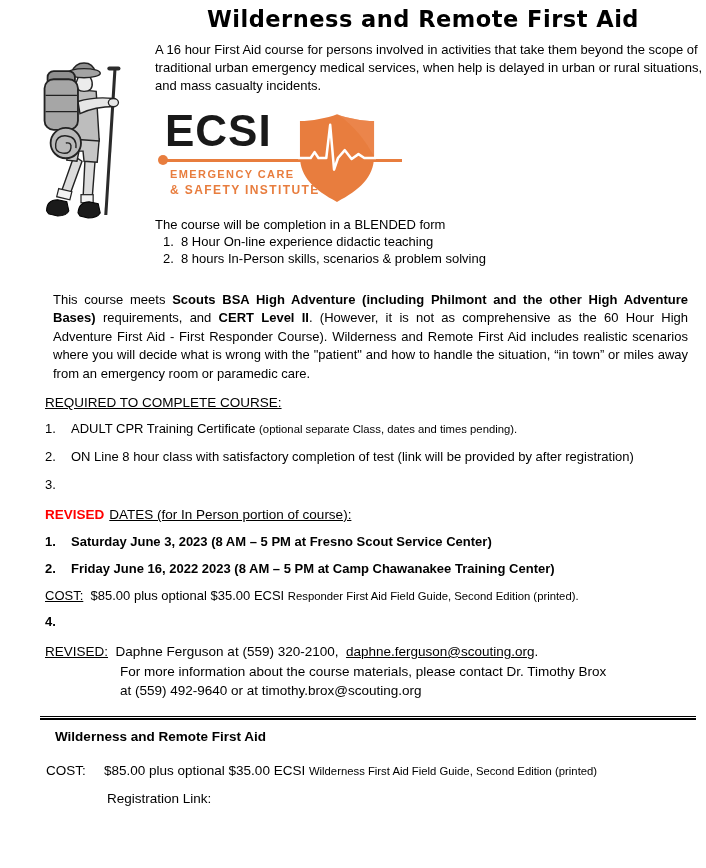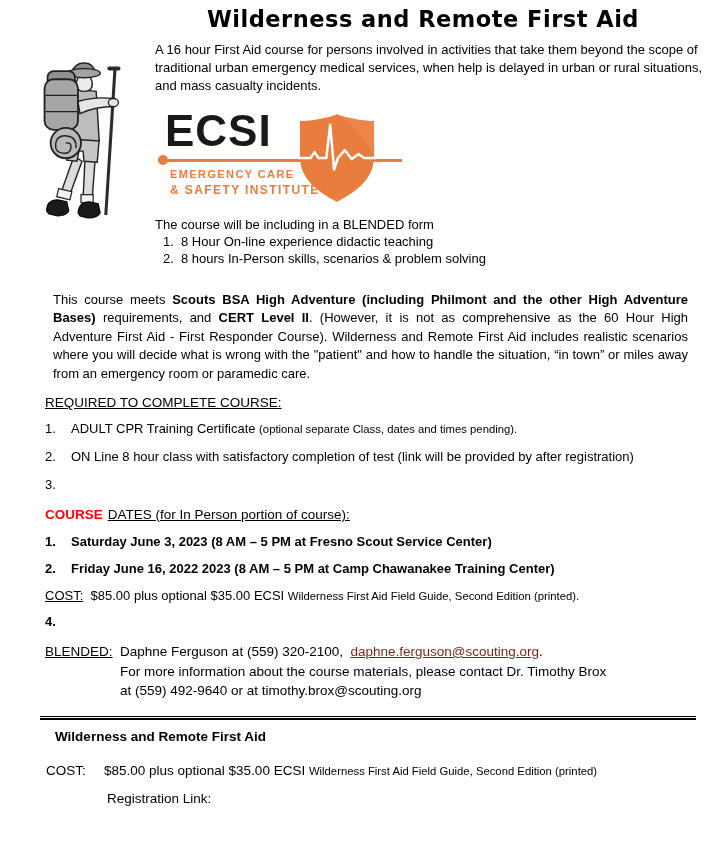--- a/index.html
+++ b/index.html
@@ -50,21 +50,21 @@
   .revised-line { margin-top:13px; font-size:13.5px; }
   .revised-word { color:#FF0000; font-weight:bold; margin-right:5px; }
   .revised-rest { text-decoration:underline; }
   .daterow { display:flex; margin-top:12px; font-weight:bold; }
   .daterow .n { width:26px; flex:none; }
   .cost-line { margin-top:12px; }
   .u { text-decoration:underline; }
   .item4 { margin-top:11px; font-weight:bold; }
   .contact { margin-top:13px; font-size:13.5px; line-height:1.45; }
   .contact-cont { margin-left:75px; }
-  a.link { color:#7f1d1d; text-decoration:underline; cursor:pointer; }
+  a.link { color:#000000; text-decoration:underline; cursor:pointer; }
 
   
   .sep { margin:15px 10px 0 40px; border-top:1.5px solid #000; border-bottom:2.5px solid #000; height:4px; }
 
   
   .sec2-h { margin:9px 0 0 55px; font-size:13.5px; font-weight:bold; }
   .cost2 { display:flex; margin:19px 0 0 46px; font-size:13.5px; }
   .cost2 .lbl { width:58px; flex:none; }
   .reg-label { margin:13px 0 0 107px; font-size:13.5px; }
 </style>
@@ -122,21 +122,21 @@
         <div class="logo-tag1">EMERGENCY CARE</div>
         <div class="logo-tag2">&amp; SAFETY INSTITUTE</div>
         <svg class="logo-shield" viewBox="0 0 80 92" aria-hidden="true">
           <path d="M40,1 C50,5 66,8 78,8 L78,44 C78,66 63,79 40,91 C17,79 2,66 2,44 L2,8 C14,8 30,5 40,1 Z" fill="#E87D3E"></path>
           <path d="M40,1 C50,5 66,8 78,8 L78,44 C70,30 58,12 40,1 Z" fill="#EC8D55" opacity="0.55"></path>
           <polyline points="0,46 13,46 17,40 21,46 29,46 33,12 37,58 41,46 48,38 55,47 62,42 68,46 80,46" stroke="#ffffff" stroke-width="2.6" fill="none" stroke-linejoin="round" stroke-linecap="round"></polyline>
         </svg>
       </div>
 
       <div class="blended">
-        <div>The course will be including in a BLENDED form</div>
+        <div>The course will be completion in a BLENDED form</div>
         <div class="blended-row">
           <span class="n">1.</span>
           <span>8 Hour On-line experience didactic teaching</span>
         </div>
         <div class="blended-row">
           <span class="n">2.</span>
           <span>8 hours In-Person skills, scenarios &amp; problem solving</span>
         </div>
       </div>
     </div>
@@ -155,41 +155,41 @@
     </div>
     <div class="numrow">
       <span class="n">2.</span>
       <span>ON Line 8 hour class with satisfactory completion of test (link will be provided by after registration)</span>
     </div>
     <div class="numrow">
       <span class="n">3.</span>
     </div>
 
     <div class="revised-line">
-      <span class="revised-word">COURSE</span><span class="revised-rest">DATES (for In Person portion of course):</span>
+      <span class="revised-word">REVISED</span><span class="revised-rest">DATES (for In Person portion of course):</span>
     </div>
 
     <div class="daterow">
       <span class="n">1.</span>
       <span>Saturday  June 3, 2023 (8 AM – 5 PM at Fresno Scout Service Center)</span>
     </div>
     <div class="daterow">
       <span class="n">2.</span>
       <span>Friday June 16, 2022 2023 (8 AM – 5 PM at Camp Chawanakee Training Center)</span>
     </div>
 
     <div class="cost-line">
       <span class="u">COST:</span>&nbsp;
-      <span>$85.00 plus optional $35.00 ECSI </span><span class="small">Wilderness First Aid Field Guide, Second Edition (printed).</span>
+      <span>$85.00 plus optional $35.00 ECSI </span><span class="small">Responder First Aid Field Guide, Second Edition (printed).</span>
     </div>
 
     <div class="item4">4.</div>
 
     <div class="contact">
-      <span class="u">BLENDED:</span>&nbsp;
+      <span class="u">REVISED:</span>&nbsp;
       <span>Daphne Ferguson at (559) 320-2100,</span>&nbsp;
       <a class="link">daphne.ferguson@scouting.org</a><span>.</span>
       <div class="contact-cont">For more information about the course materials, please contact Dr. Timothy Brox</div>
       <div class="contact-cont">at (559) 492-9640 or at timothy.brox@scouting.org</div>
     </div>
   </div>
 
   <div class="sep"></div>
 
   <div>

